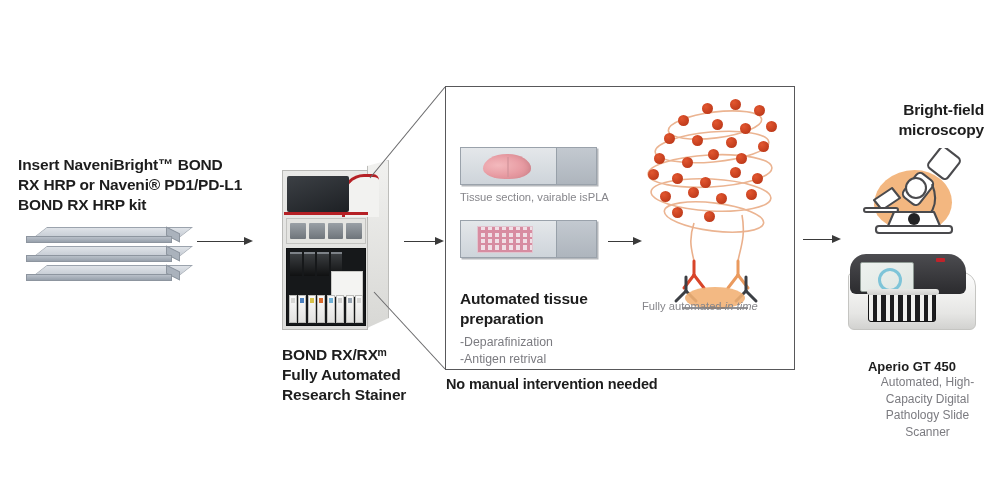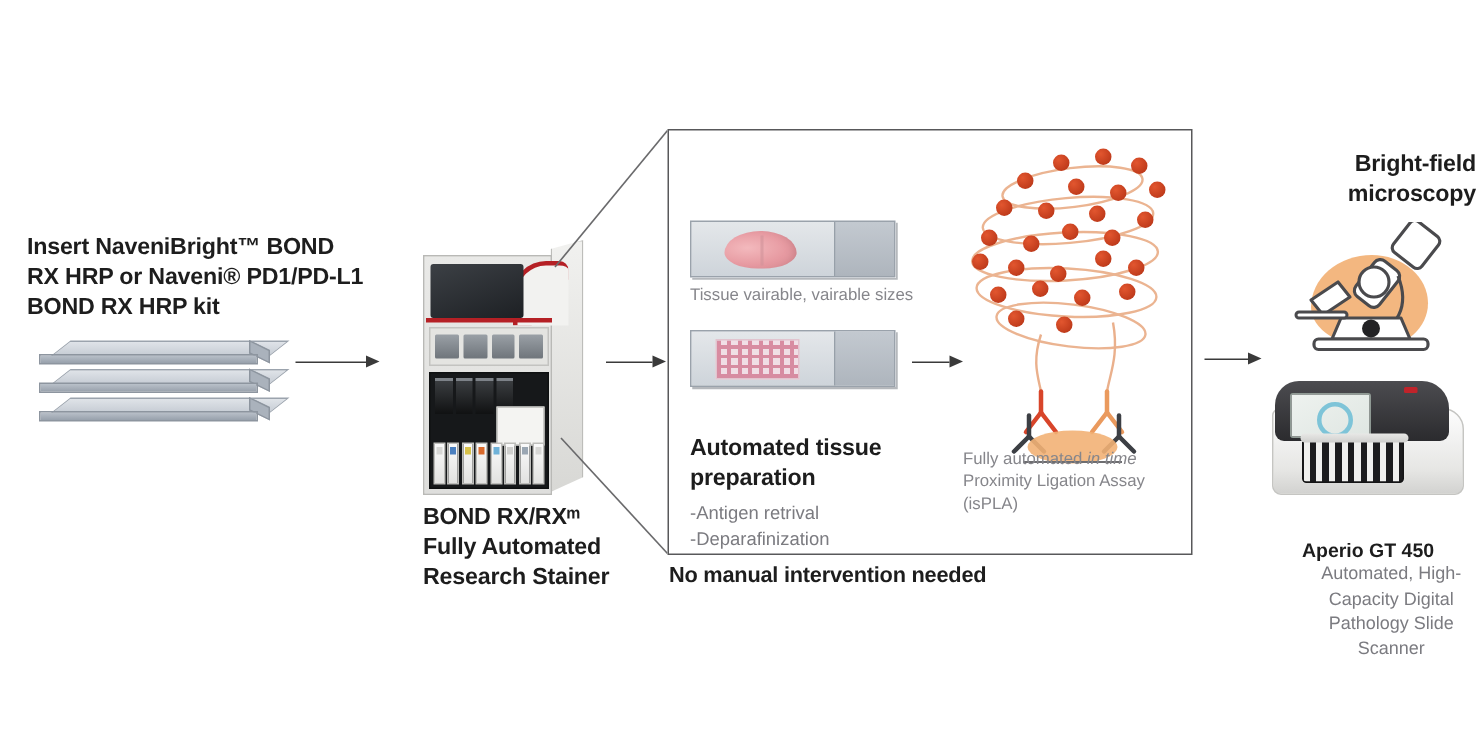--- a/index.html
+++ b/index.html
@@ -124,21 +124,21 @@
     display:flex;gap:1.5px;
   }
   .st-btl i{
     flex:1;background:linear-gradient(180deg,#fafafa 0%,#e2e2e0 100%);
     border:1px solid #bdbdba;box-sizing:border-box;position:relative;
   }
   .st-btl i::before{
     content:"";position:absolute;left:1px;right:1px;top:2px;height:5px;
     background:var(--c,#cfcfcd);
   }
-  #p2 .hd{width:135px;}
+  #p2 .hd{margin-top:10px;width:135px;}
 
   
   #callout{
     position:absolute;left:445px;top:86px;width:350px;height:284px;
     border:1.3px solid #58585a;box-sizing:border-box;background:#fff;
   }
 
   
   .micro{position:absolute;width:137px;height:38px;
     border:1px solid #9aa2ab;box-sizing:border-box;
@@ -282,31 +282,31 @@
   <line x1="370" y1="178" x2="445" y2="87" stroke="#6a6a6c" stroke-width="1.1"></line>
   <line x1="374" y1="292" x2="445" y2="369" stroke="#6a6a6c" stroke-width="1.1"></line>
 </svg>
 
 <div id="callout">
 
   <div class="micro" id="sec1">
     <div id="tis"></div>
       <div class="lbl"></div>
   </div>
-  <div class="cap" id="cap1">Tissue vairable, vairable sizes</div>
+  <div class="cap" id="cap1">Tissue section, vairable isPLA</div>
 
   <div class="micro" id="sec2">
     <div id="tma"></div>
       <div class="lbl"></div>
   </div>
 
   <div class="hd" id="prep-hd">Automated tissue preparation</div>
   <div class="sub" id="prep-list">
+    <div>-Deparafinization</div>
     <div>-Antigen retrival</div>
-    <div>-Deparafinization</div>
   </div>
 
   <div class="arrow" id="a3" style="left:162px;top:150px;">
     <div class="ln"></div>
       <div class="hd2"></div>
   </div>
 
   <div id="ispla">
     <svg width="146" height="215" viewBox="0 0 146 215">
       <g fill="none" stroke="#eab08c" stroke-width="1.6" opacity="0.95">
@@ -365,21 +365,20 @@
     <div class="dot" style="left:18px;top:96px"></div>
     <div class="dot" style="left:46px;top:92px"></div>
     <div class="dot" style="left:74px;top:98px"></div>
     <div class="dot" style="left:104px;top:94px"></div>
     <div class="dot" style="left:30px;top:112px"></div>
     <div class="dot" style="left:62px;top:116px"></div>
   </div>
 
   <div class="cap" id="caps">
     <span>Fully automated </span><i class="it">in time</i><br>
-    <span>Proximity Ligation Assay (isPLA)</span>
   </div>
 </div>
 
 <div class="arrow" id="a4">
   <div class="ln"></div>
     <div class="hd2"></div>
 </div>
 
 <div class="stage" id="p4">
   <div class="hd">Bright-field microscopy</div>

